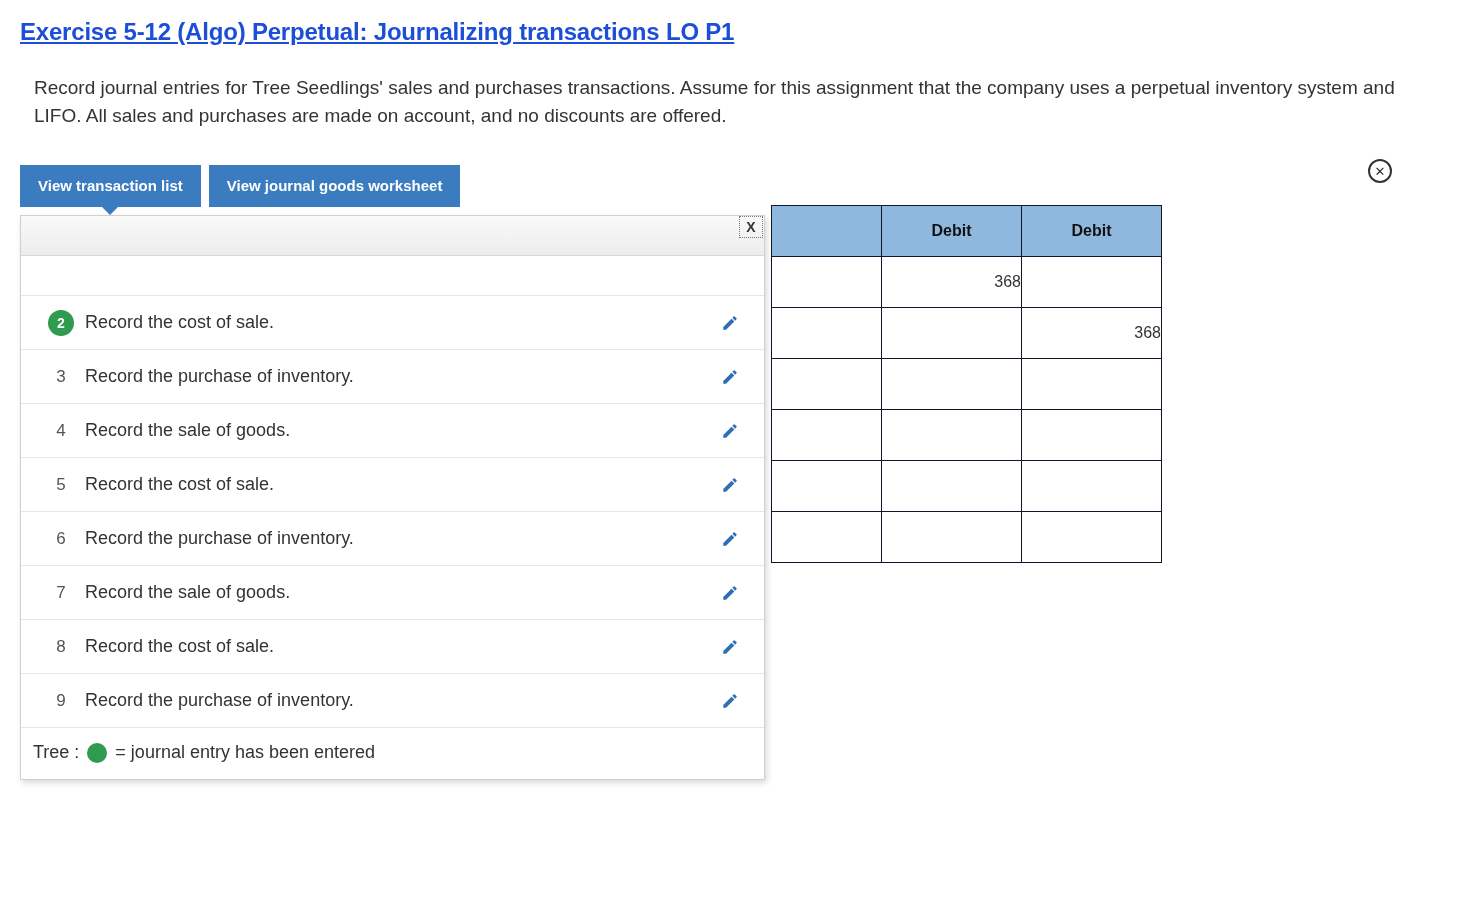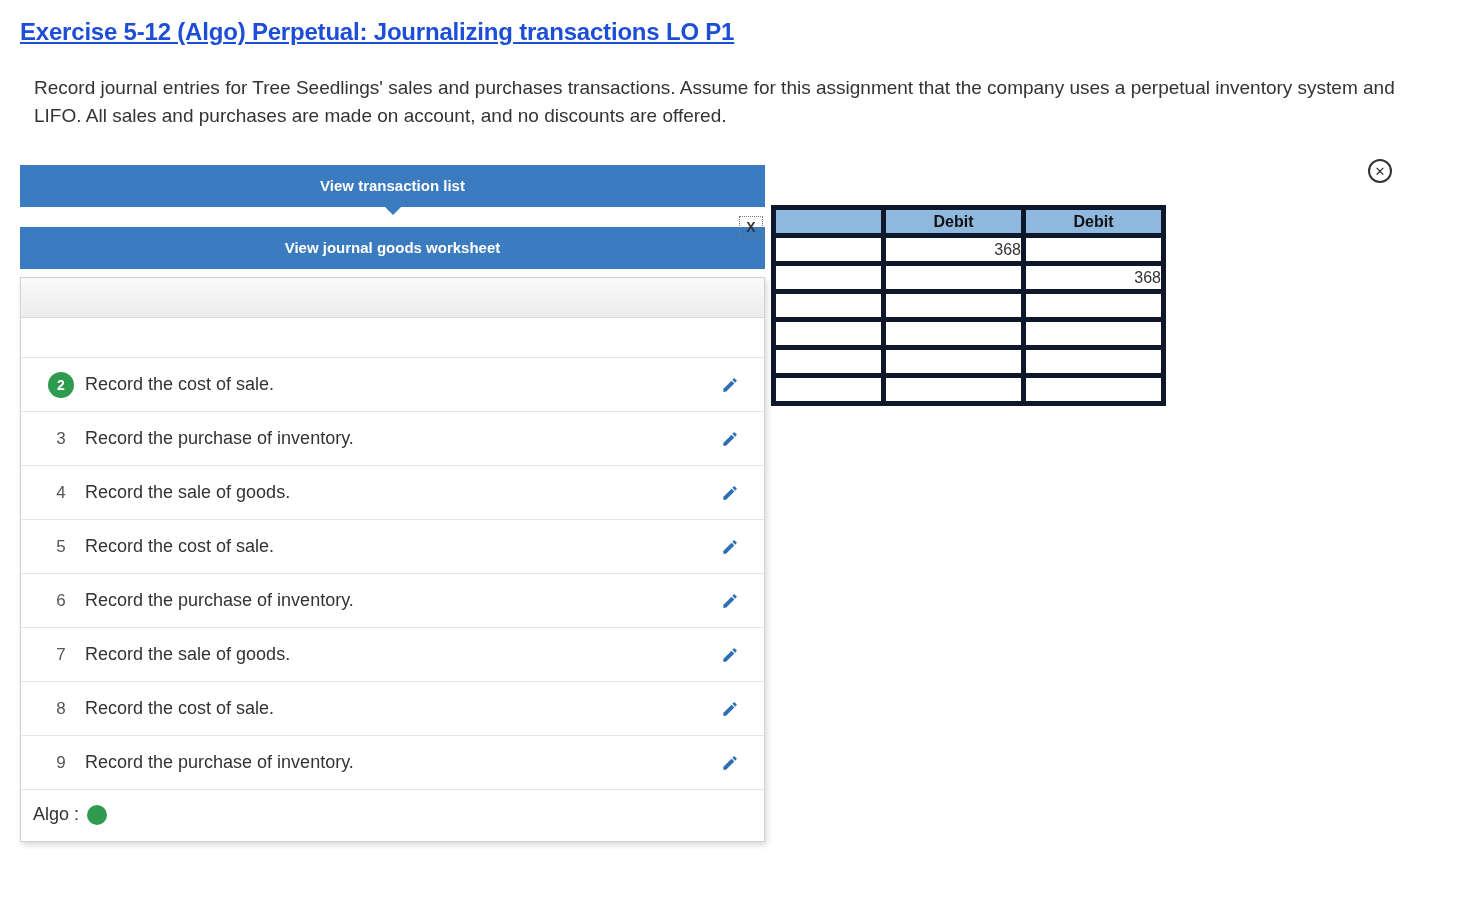--- a/index.html
+++ b/index.html
@@ -25,21 +25,21 @@
     margin: 0 0 36px 14px;
     max-width: 1380px;
   }
   .workspace {
     display: flex;
     align-items: flex-start;
     gap: 0;
     position: relative;
   }
   .left-panel { width: 745px; }
-  .tabs-row { display: flex; gap: 20px; flex-direction: column; }
+  .tabs-row { display: flex; gap: 8px; }
   .tab {
     background: #3b7bbf;
     color: #fff;
     font-weight: 600;
     font-size: 15px;
     padding: 12px 18px 13px 18px;
     border: none;
     cursor: pointer;
     position: relative;
   }
@@ -146,22 +146,22 @@
     margin-bottom: 2px;
     margin-left: -32px;
     position: absolute;
     top: 51px;
   }
   table.entry {
     border-collapse: collapse;
     margin-left: 0px;
   }
   table.entry th, table.entry td {
-    border: 5px solid #0f172a;
-    height: 28px;
+    border: 1px solid #0f172a;
+    height: 51px;
     font-size: 16px;
   }
   table.entry th {
     background: #8fb8df;
     font-weight: 700;
     color: #111;
   }
   .col-blank { width: 110px; }
   .col-amt { width: 140px; }
   table.entry td { text-align: right; padding-right: 0; }
@@ -267,22 +267,23 @@
             </span>
             <span class="tx-label">Record the purchase of inventory.</span>
             <span class="tx-edit">
               <svg class="pencil" viewBox="0 0 24 24">
   <path d="M3 17.25V21h3.75L17.81 9.94l-3.75-3.75L3 17.25zM20.71 7.04a1 1 0 0 0 0-1.41l-2.34-2.34a1 1 0 0 0-1.41 0l-1.83 1.83 3.75 3.75 1.83-1.83z" fill="#2f6fb3"></path>
 </svg>
             </span>
           </div>
         </div>
       <div class="note-row">
-        <span>Algo :</span>
+        <span>Tree :</span>
         <span class="note-dot"></span>
+        <span>= journal entry has been entered</span>
       </div>
     </div>
   </div>
 
   <div class="right-panel">
     <div class="close-circle">✕</div>
     <div class="x-box">X</div>
     <div class="grid-wrap">
       <table class="entry">
         <thead>

